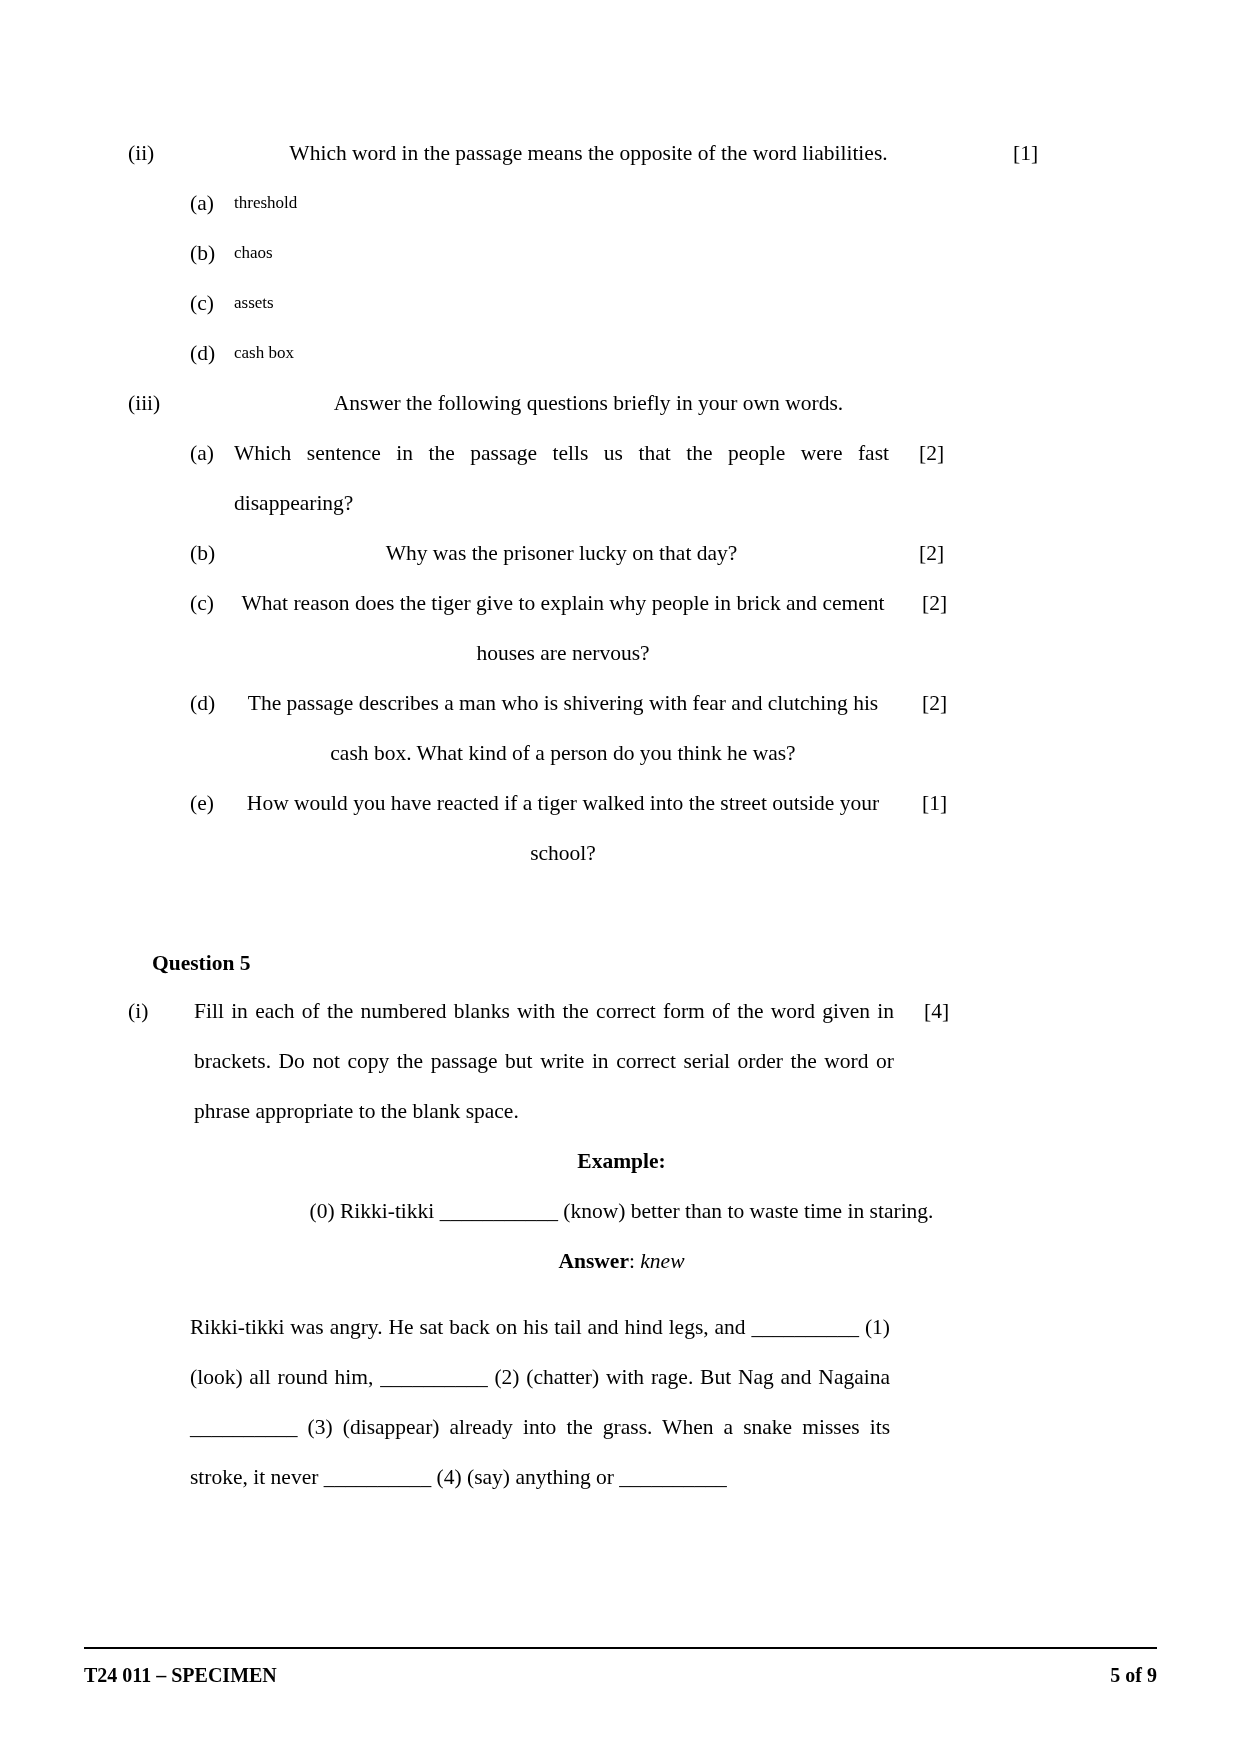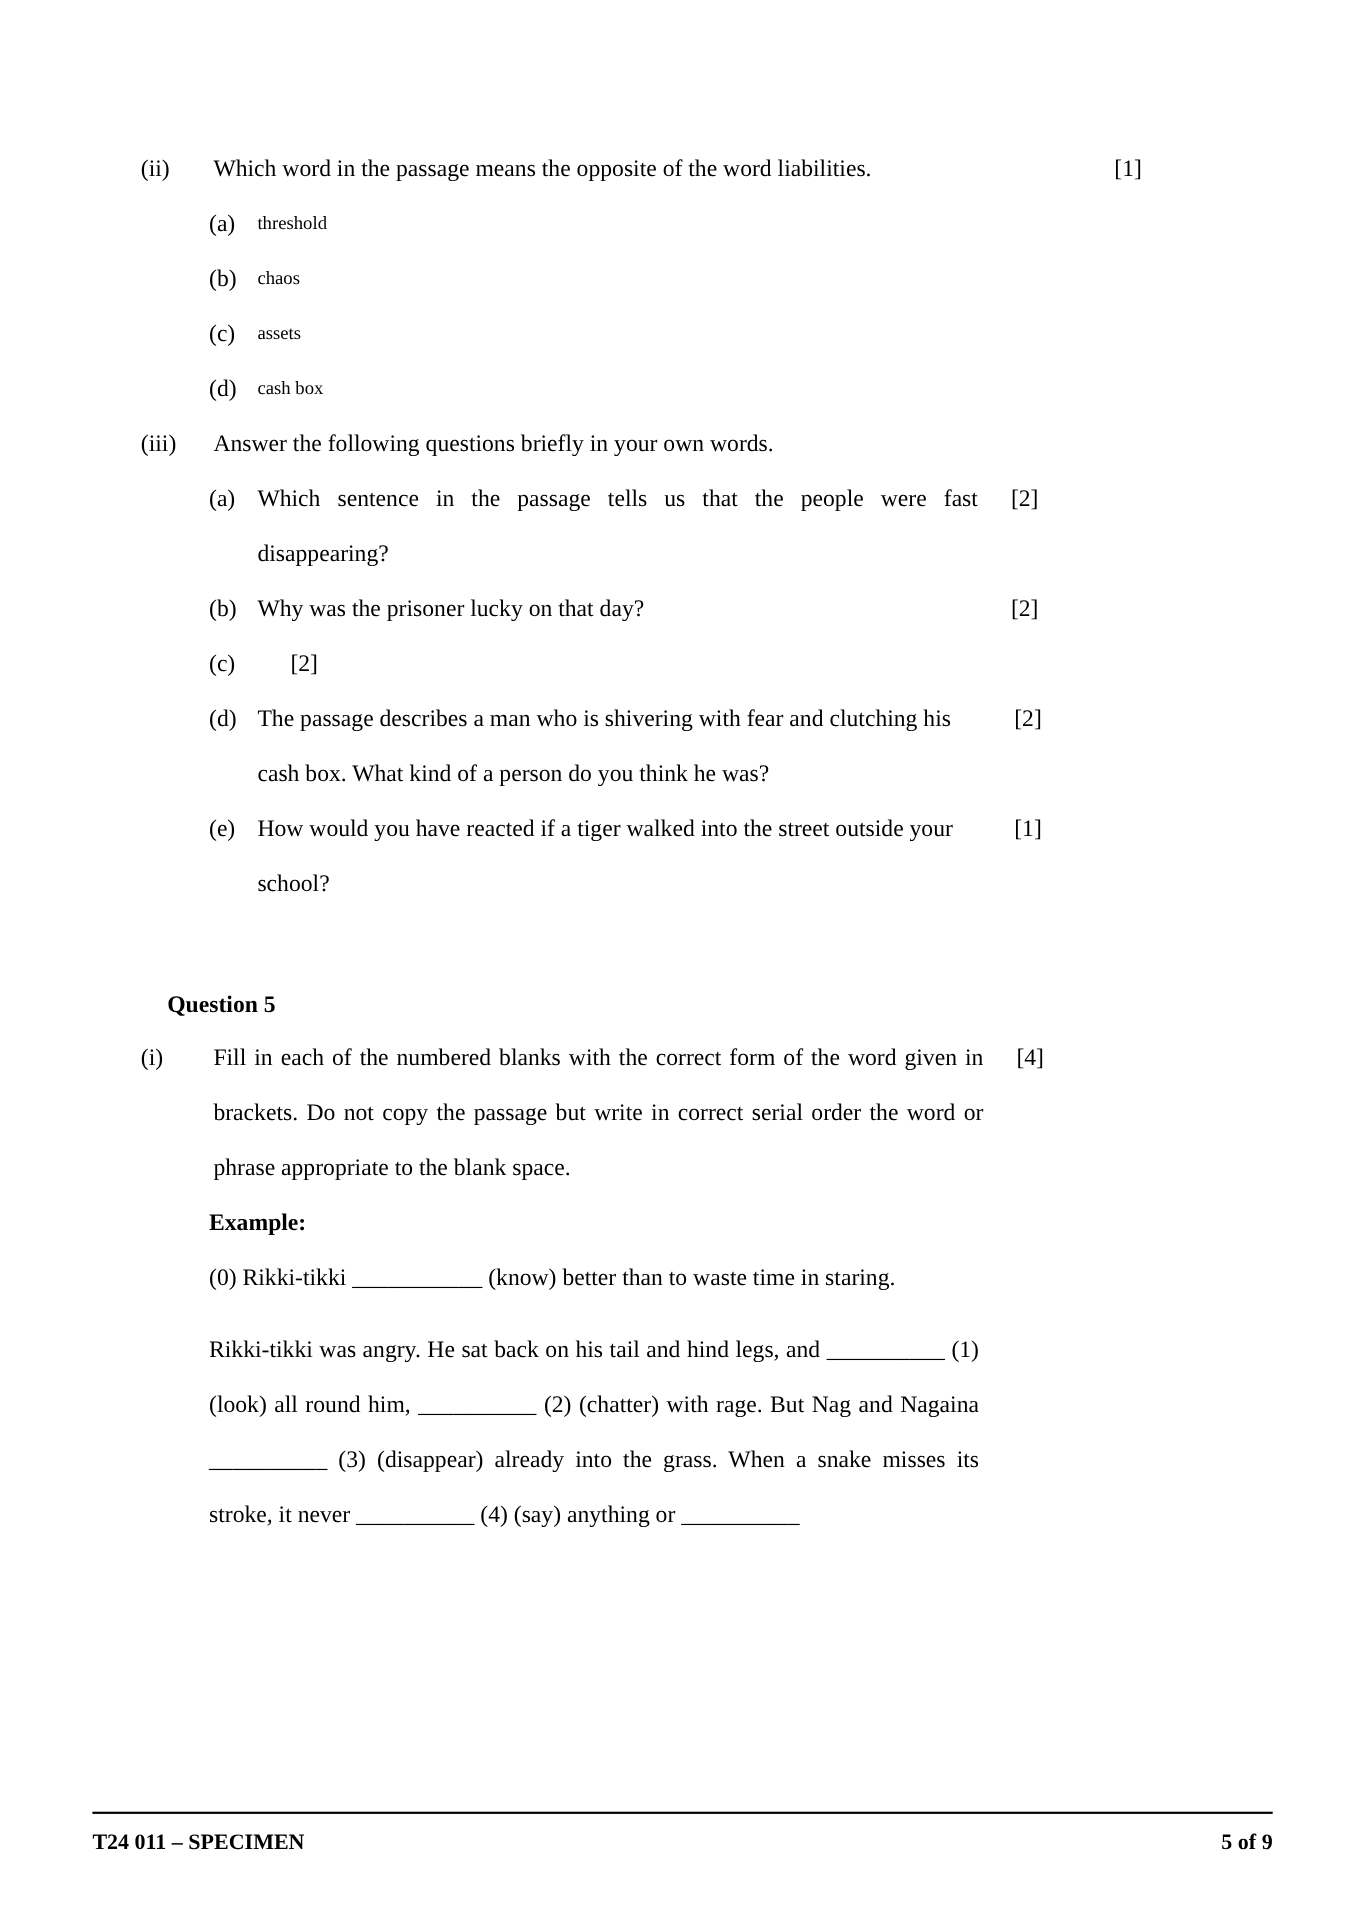--- a/index.html
+++ b/index.html
@@ -70,21 +70,21 @@
     font-size: 21.5px;
     line-height: 50px;
   }
   .sub-body {
     flex: 1 1 auto;
     font-size: 17px;
     line-height: 50px;
   }
 
   .justify { text-align: justify; text-align-last: left; }
-  .tight { text-align: left; }
+  .tight { text-align: center; }
 
   .spacer-sm { height: 16px; }
   .spacer-lg { height: 62px; }
 
   .qhead {
     font-weight: bold;
     font-size: 21.5px;
     line-height: 46px;
     margin-left: 24px;
   }
@@ -164,20 +164,21 @@
       </div>
 
       <div class="row">
         <div class="sub-label">(b)</div>
         <div class="body tight" style="max-width:655px">Why was the prisoner lucky on that day?</div>
         <div class="marks">[2]</div>
       </div>
 
       <div class="row">
         <div class="sub-label">(c)</div>
+        <div class="body tight" style="max-width:658px">What reason does the tiger give to explain why people in brick and cement houses are nervous?</div>
         <div class="marks">[2]</div>
       </div>
 
       <div class="row">
         <div class="sub-label">(d)</div>
         <div class="body tight" style="max-width:658px">The passage describes a man who is shivering with fear and clutching his cash box.  What kind of a person do you think he was?</div>
         <div class="marks">[2]</div>
       </div>
 
       <div class="row">
@@ -195,20 +196,21 @@
 
     <div class="row">
       <div class="num-roman">(i)</div>
       <div class="body justify" style="max-width:700px">Fill in each of the numbered blanks with the correct form of the word given in brackets. Do not copy the passage but write in correct serial order the word or phrase appropriate to the blank space.</div>
       <div class="marks">[4]</div>
     </div>
 
     <div class="block-indent">
       <div class="body bold tight">Example:</div>
       <div class="body tight">(0)  Rikki-tikki ___________ (know) better than to waste time in staring.</div>
+      <div class="body tight"><span class="bold">Answer</span><span>: </span><span class="ital">knew</span></div>
       <div class="spacer-sm"></div>
       <div class="body justify" style="max-width:700px">Rikki-tikki was angry. He sat back on his tail and hind legs, and __________ (1) (look) all round him, __________ (2) (chatter) with rage. But Nag and Nagaina __________ (3) (disappear) already into the grass. When a snake misses its stroke, it never __________ (4) (say) anything or __________</div>
     </div>
 
   </div>
 
   <div class="footer-rule"></div>
   <div class="footer">
     <div>T24 011 – SPECIMEN</div>
     <div>5 of 9</div>

